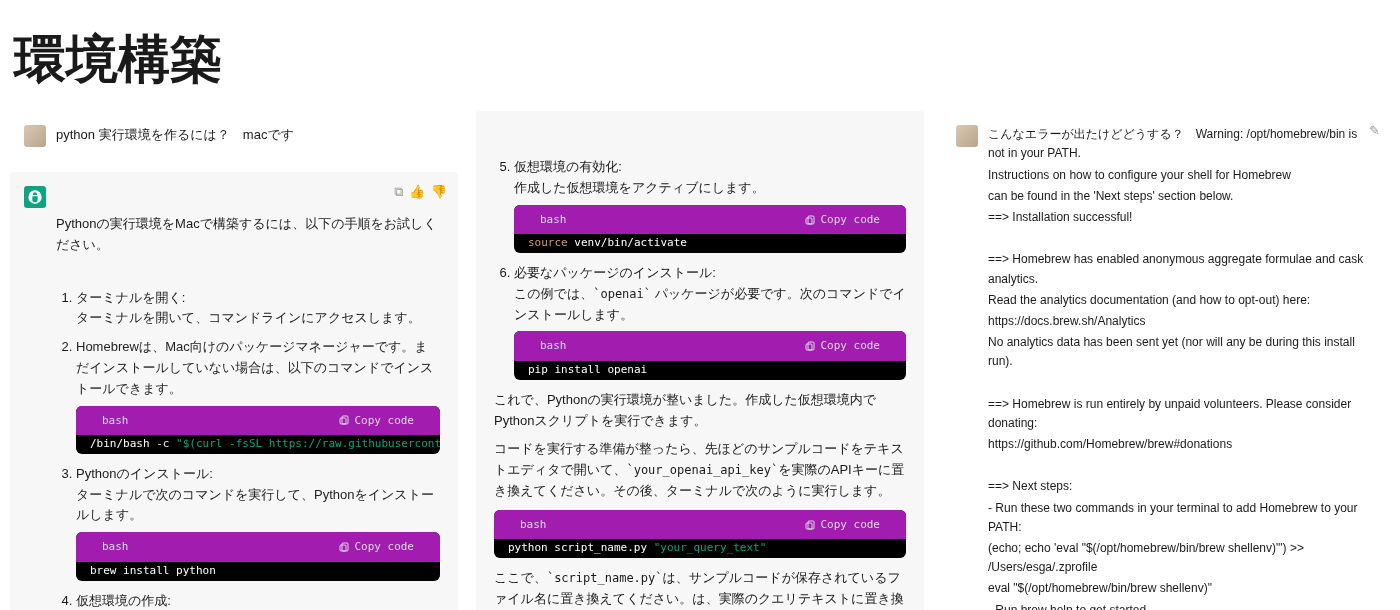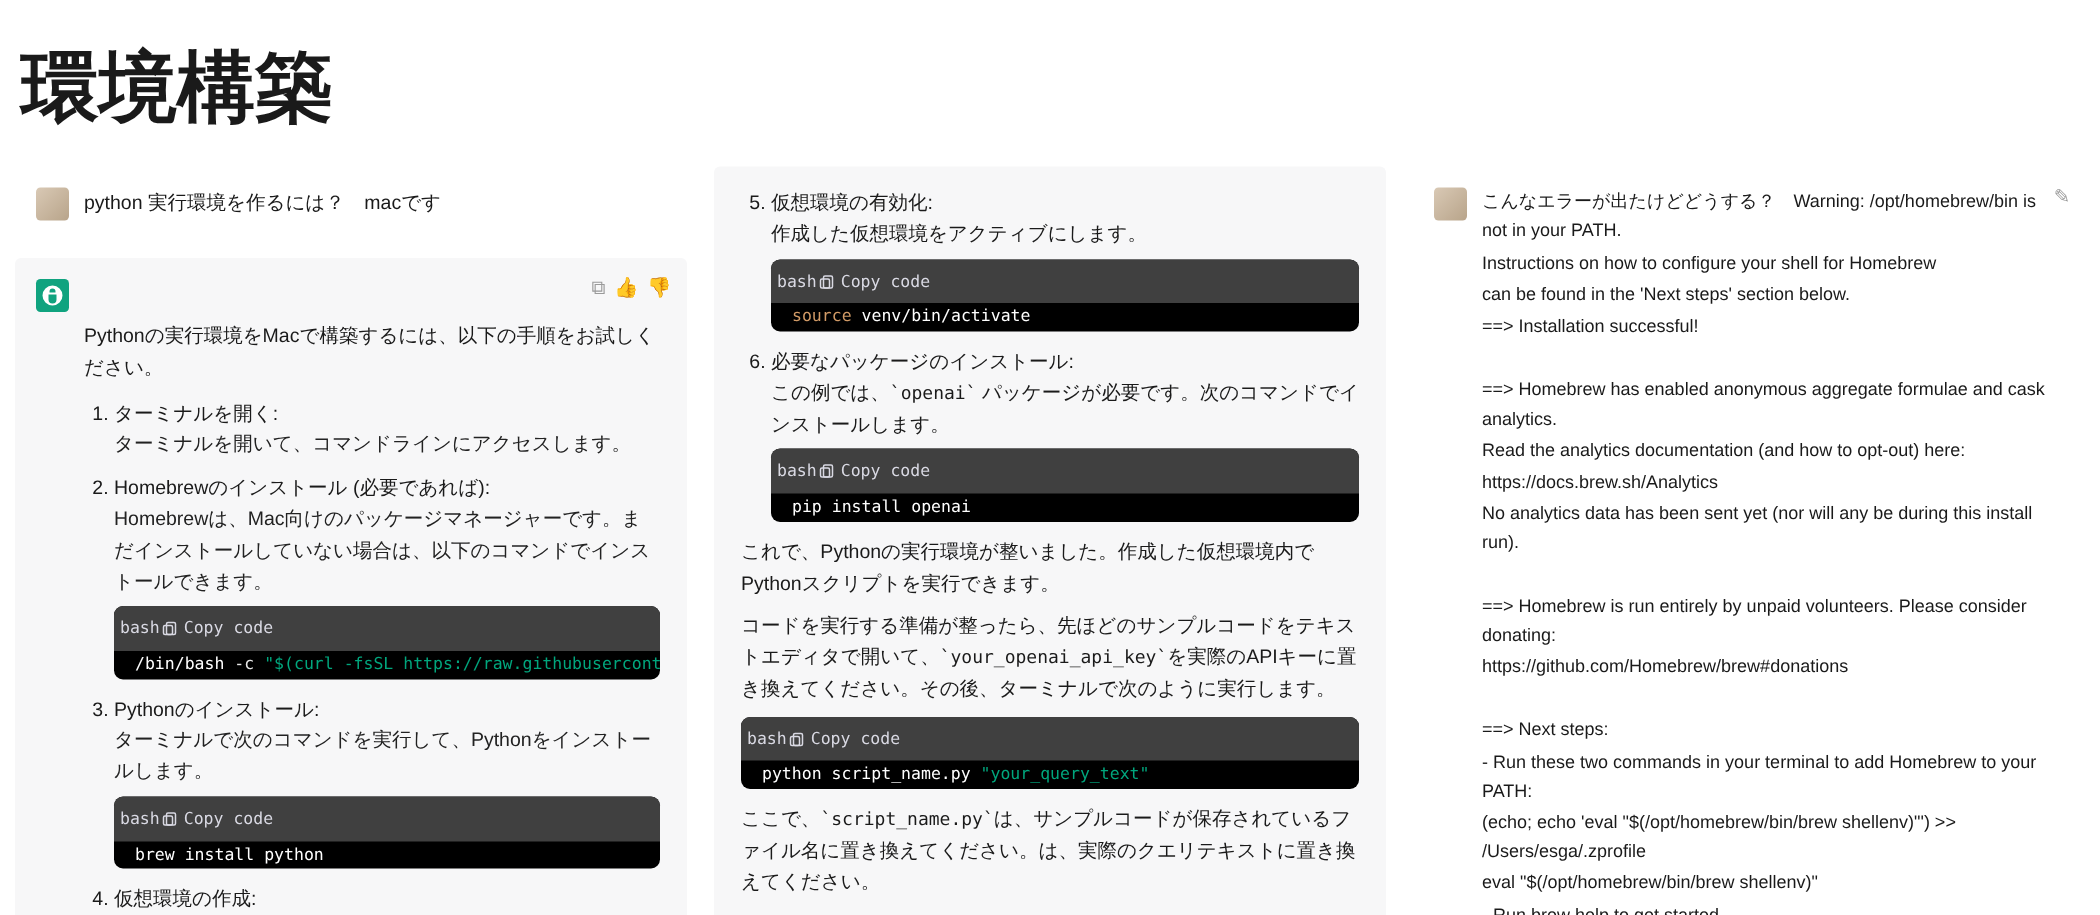--- a/index.html
+++ b/index.html
@@ -51,38 +51,39 @@
   .msg-actions {
     position: absolute;
     right: 10px;
     top: 10px;
     display: flex;
     gap: 6px;
     color: #9a9a9a;
   }
   .msg-actions span { cursor: pointer; font-size: 13px; }
   .msg p { margin-bottom: 4px; }
-  ol.steps { list-style: decimal; padding-left: 20px; }
+  ol.steps { list-style: decimal; padding-left: 20px; margin-top: 32px; }
   ol.steps > li { margin-bottom: 8px; }
   ol.steps .step-title { }
   ol.steps .step-desc { color: #222; }
   .codeblock {
     background: #000;
     border-radius: 6px;
     overflow: hidden;
     margin: 6px 0 10px 0;
     font-family: "SFMono-Regular", Consolas, monospace;
     font-size: 11px;
   }
   .codeblock .cb-head {
-    background: #404040;
+    background: #a21caf;
     color: #d9d9e3;
     display: flex;
+    justify-content: space-between;
     align-items: center;
-    padding: 6px 4px;
+    padding: 6px 26px;
     font-size: 11px;
   }
   .cb-copy { display:flex; align-items:center; gap:4px; cursor:pointer; }
   .cb-copy svg { width:12px; height:12px; stroke:#d9d9e3; fill:none; }
   .codeblock pre {
     padding: 0 14px;
     color: #fff;
     white-space: pre;
     overflow-x: hidden;
     line-height: 1.7;
@@ -121,21 +122,20 @@
         <span>👍</span>
         <span>👎</span>
       </div>
       <p style="margin-bottom:10px;margin-top:28px;">Pythonの実行環境をMacで構築するには、以下の手順をお試しください。</p>
       <ol class="steps" id="col1-steps">
           <li>
             <div class="step-title">ターミナルを開く:</div>
             <div class="step-desc">ターミナルを開いて、コマンドラインにアクセスします。</div>
           </li>
           <li>
-            <div class="step-title">Homebrewのインストール (必要であれば):</div>
             <div class="step-desc">Homebrewは、Mac向けのパッケージマネージャーです。まだインストールしていない場合は、以下のコマンドでインストールできます。</div>
             <div class="codeblock">
               <div class="cb-head">
                 <span>bash</span>
                 <span class="cb-copy">
                   <svg viewBox="0 0 24 24">
                     <rect x="8" y="4" width="12" height="16" rx="2" stroke-width="2"></rect>
                     <rect x="4" y="8" width="12" height="12" rx="2" stroke-width="2"></rect>
                   </svg>
                   <span>Copy code</span>

